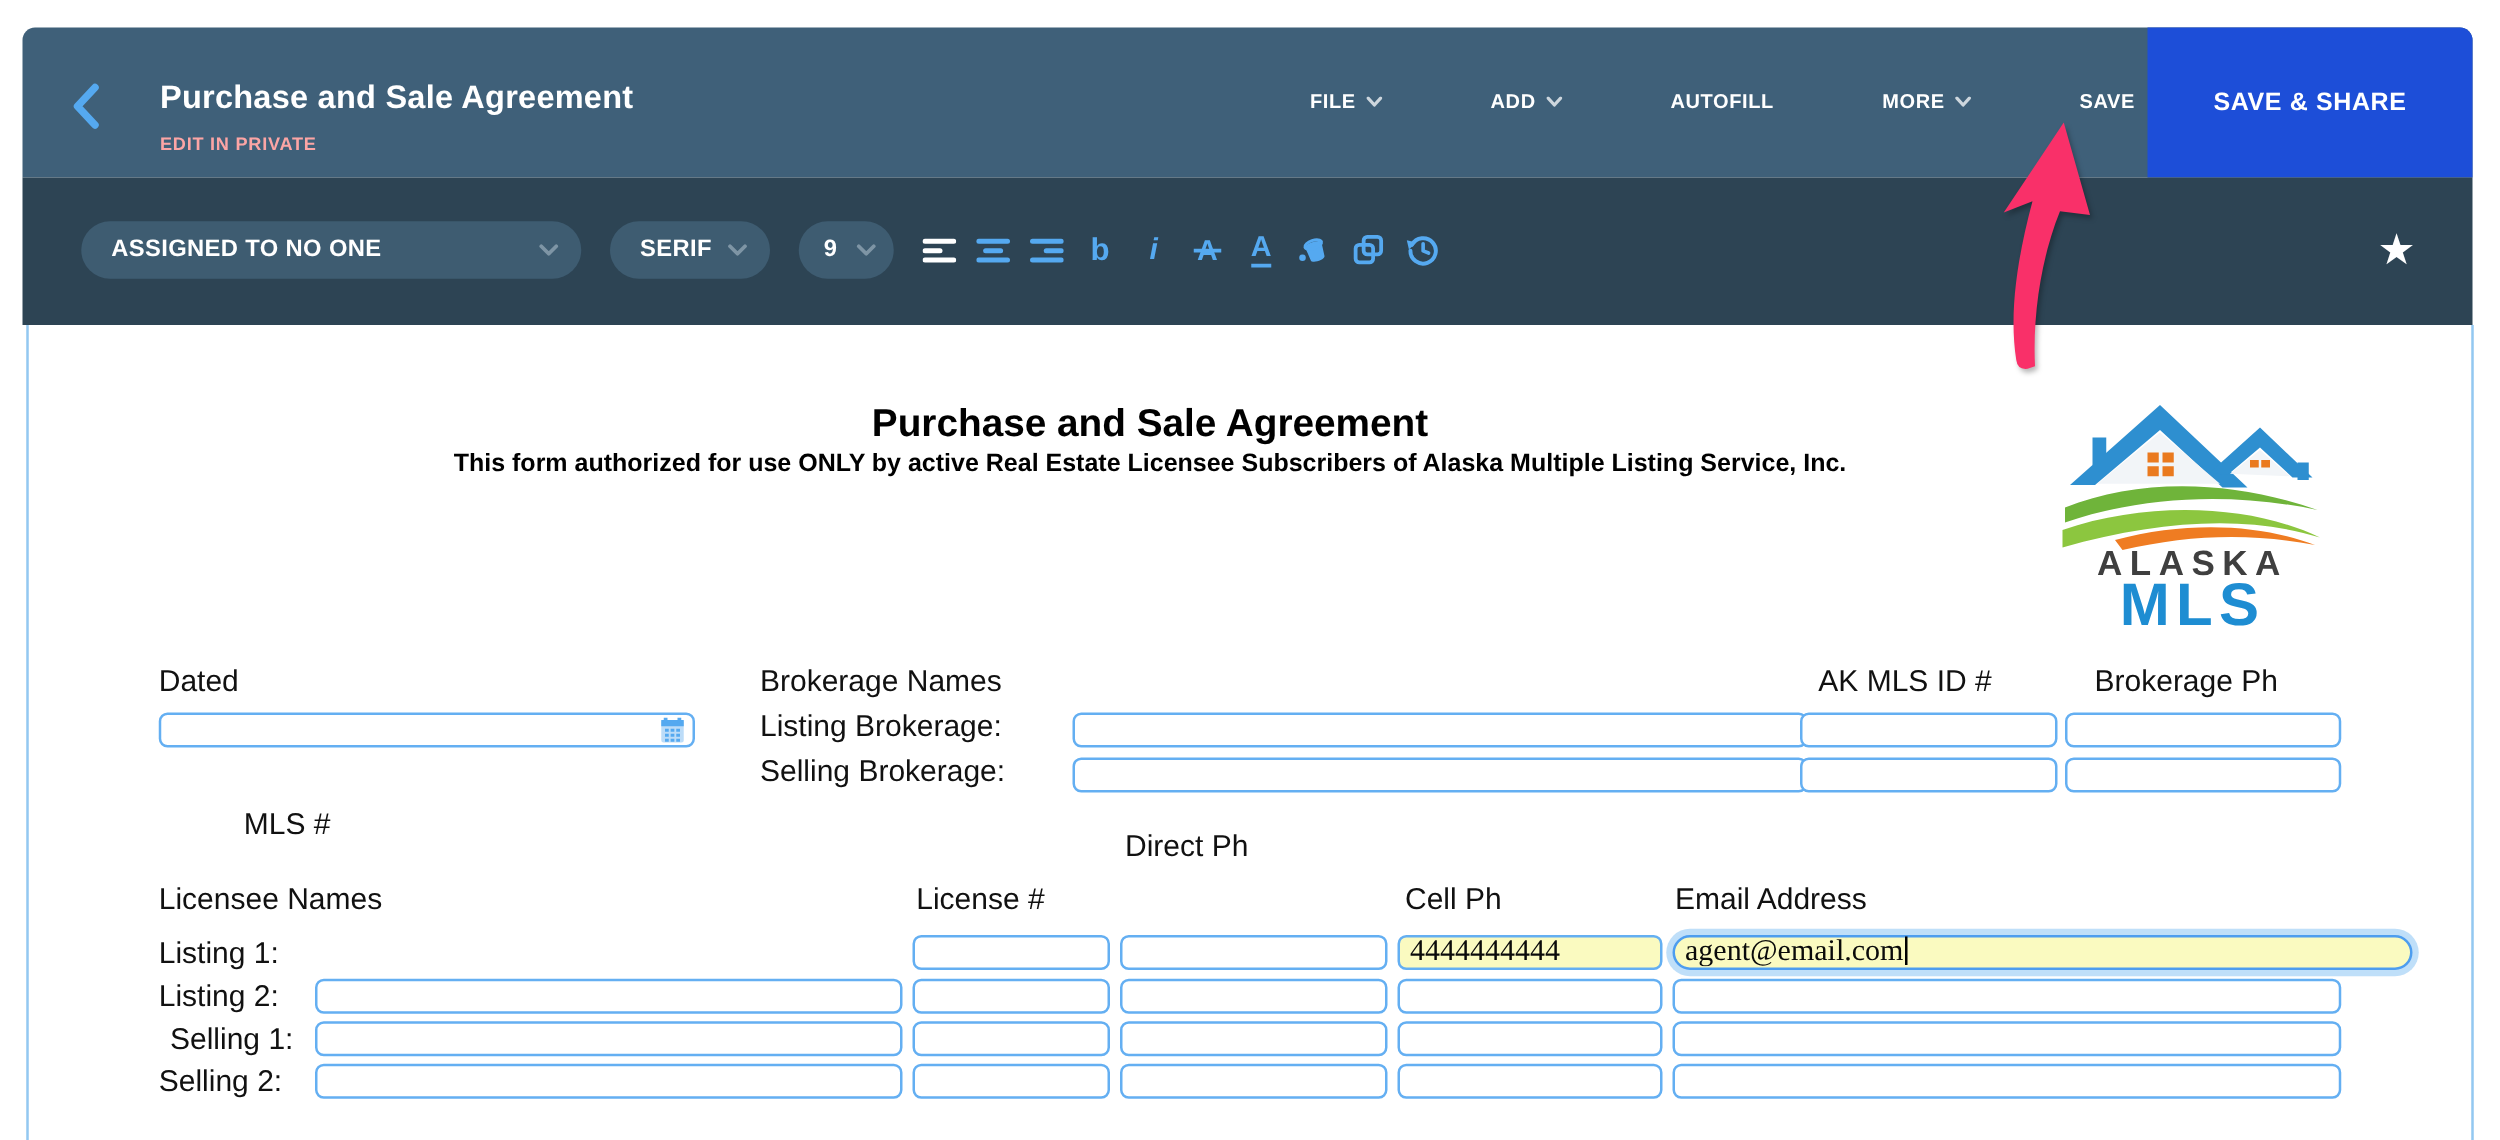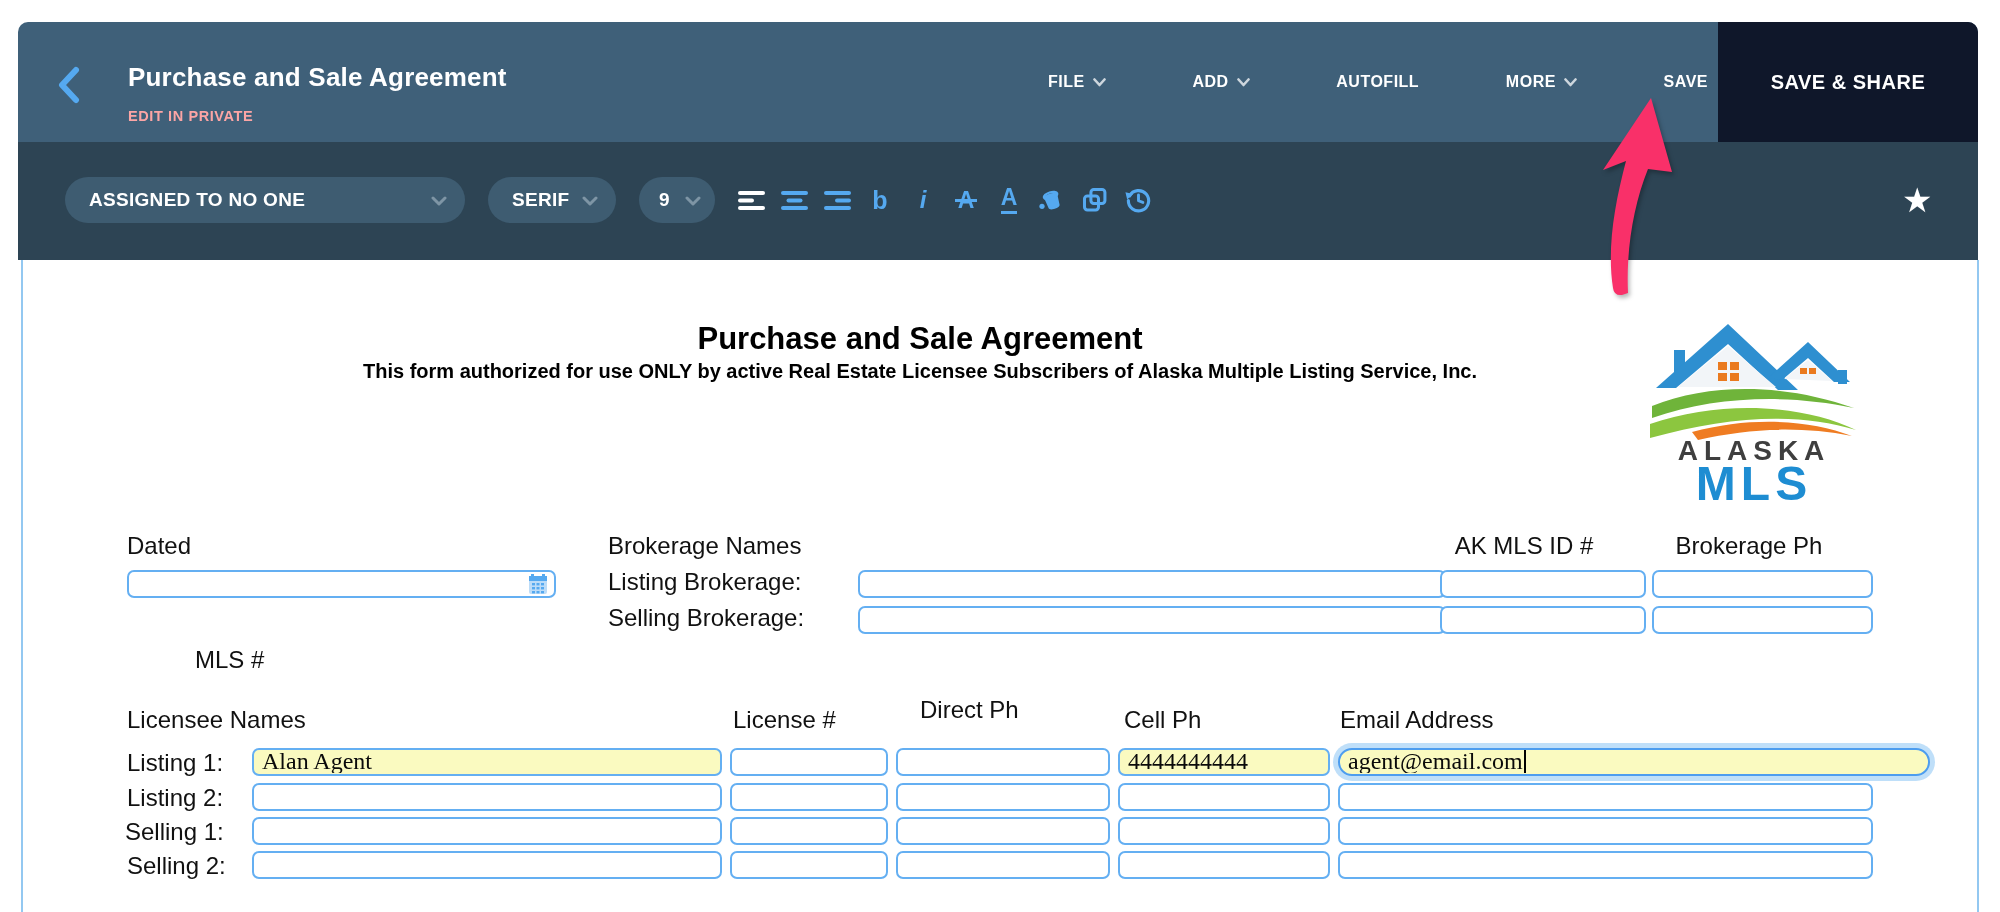--- a/index.html
+++ b/index.html
@@ -6,21 +6,21 @@
   body{width:2000px;height:912px;position:relative;font-family:"Liberation Sans",sans-serif;overflow:hidden;}
   .stage{position:absolute;inset:0;}
 
   
   .header{position:absolute;left:18px;top:22px;width:1960px;height:120px;background:#3f6079;border-radius:10px 10px 0 0;}
   .back-btn{position:absolute;left:38px;top:44px;width:30px;height:40px;cursor:pointer;}
   .hdr-title{position:absolute;left:110px;top:40px;font-size:26px;font-weight:bold;color:#fff;letter-spacing:.2px;}
   .hdr-edit{position:absolute;left:110px;top:86px;font-size:14.5px;font-weight:bold;color:#fca5a5;letter-spacing:.6px;cursor:pointer;text-align:center;}
   .menu{position:absolute;left:1030px;top:0;width:660px;height:120px;display:flex;align-items:center;justify-content:space-between;}
   .menu-item{display:flex;align-items:center;gap:8px;color:#fff;font-size:16px;font-weight:bold;letter-spacing:.5px;cursor:pointer;}
-  .share-btn{position:absolute;right:0;top:0;width:260px;height:120px;background:#0f172a;border-radius:0 10px 0 0;display:flex;align-items:center;justify-content:center;color:#fff;font-size:20px;font-weight:bold;letter-spacing:.5px;cursor:pointer;}
+  .share-btn{position:absolute;right:0;top:0;width:260px;height:120px;background:#1d4ed8;border-radius:0 10px 0 0;display:flex;align-items:center;justify-content:center;color:#fff;font-size:20px;font-weight:bold;letter-spacing:.5px;cursor:pointer;}
 
   
   .toolbar{position:absolute;left:18px;top:142px;width:1960px;height:118px;background:#2d4454;}
   .pill{position:absolute;top:35px;height:46px;background:#3e5c71;border-radius:23px;display:flex;align-items:center;justify-content:space-between;color:#fff;font-size:19px;font-weight:bold;letter-spacing:.3px;padding:0 18px 0 24px;box-sizing:border-box;cursor:pointer;}
   .pill-assigned{left:47px;width:400px;}
   .pill-font{left:470px;width:128px;}
   .pill-size{left:621px;width:76px;padding:0 14px 0 20px;}
   .iconrow{position:absolute;left:716px;top:41px;display:flex;gap:9px;}
   .tool-ic{width:34px;height:34px;display:flex;align-items:center;justify-content:center;color:#55a9f0;cursor:pointer;}
   .tool-ic.active{color:#fff;}
@@ -260,28 +260,25 @@
         <span class="fval"></span>
       </div>
     <div class="field" style="left:1652px;top:606px;width:221px;">
         <span class="fval"></span>
       </div>
 
     <div class="lbl" style="left:195px;top:646px;">MLS #</div>
 
     <div class="lbl" style="left:127px;top:706px;">Licensee Names</div>
     <div class="lbl" style="left:733px;top:706px;">License #</div>
-    <div class="lbl" style="left:900px;top:696px;margin-left:20px;">Direct Ph</div>
+    <div class="lbl" style="left:900px;top:664px;">Direct Ph</div>
     <div class="lbl" style="left:1124px;top:706px;">Cell Ph</div>
     <div class="lbl" style="left:1340px;top:706px;">Email Address</div>
 
     <div class="lbl" style="left:127px;top:749px;">Listing 1:</div>
-    <div class="field filled" style="left:252px;top:748px;width:470px;">
-        <span class="fval">Alan Agent</span>
-      </div>
     <div class="field" style="left:730px;top:748px;width:158px;">
         <span class="fval"></span>
       </div>
     <div class="field" style="left:896px;top:748px;width:214px;">
         <span class="fval"></span>
       </div>
     <div class="field filled" style="left:1118px;top:748px;width:212px;">
         <span class="fval">4444444444</span>
       </div>
     <div class="field filled focused" style="left:1338px;top:748px;width:592px;border-radius:14px;">
@@ -298,21 +295,21 @@
     <div class="field" style="left:896px;top:783px;width:214px;">
         <span class="fval"></span>
       </div>
     <div class="field" style="left:1118px;top:783px;width:212px;">
         <span class="fval"></span>
       </div>
     <div class="field" style="left:1338px;top:783px;width:535px;">
         <span class="fval"></span>
       </div>
 
-    <div class="lbl" style="left:125px;top:818px;">Selling 1:</div>
+    <div class="lbl" style="left:136px;top:818px;">Selling 1:</div>
     <div class="field" style="left:252px;top:817px;width:470px;">
         <span class="fval"></span>
       </div>
     <div class="field" style="left:730px;top:817px;width:158px;">
         <span class="fval"></span>
       </div>
     <div class="field" style="left:896px;top:817px;width:214px;">
         <span class="fval"></span>
       </div>
     <div class="field" style="left:1118px;top:817px;width:212px;">

